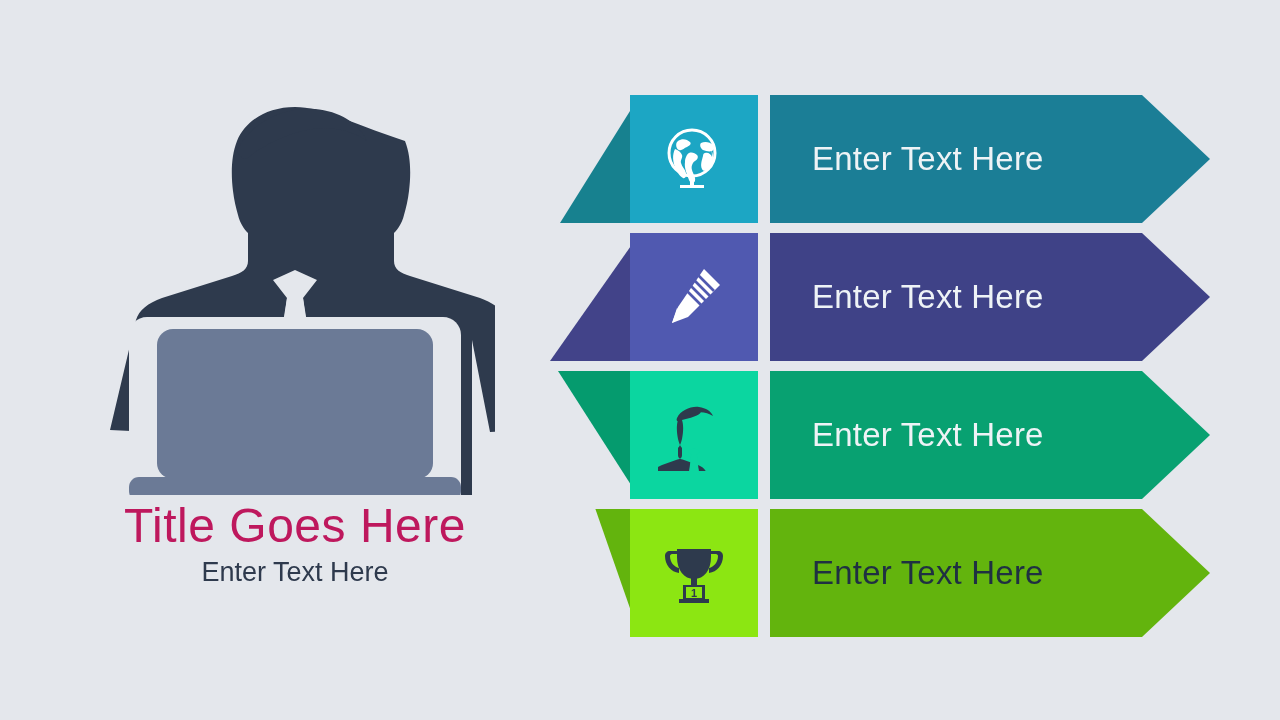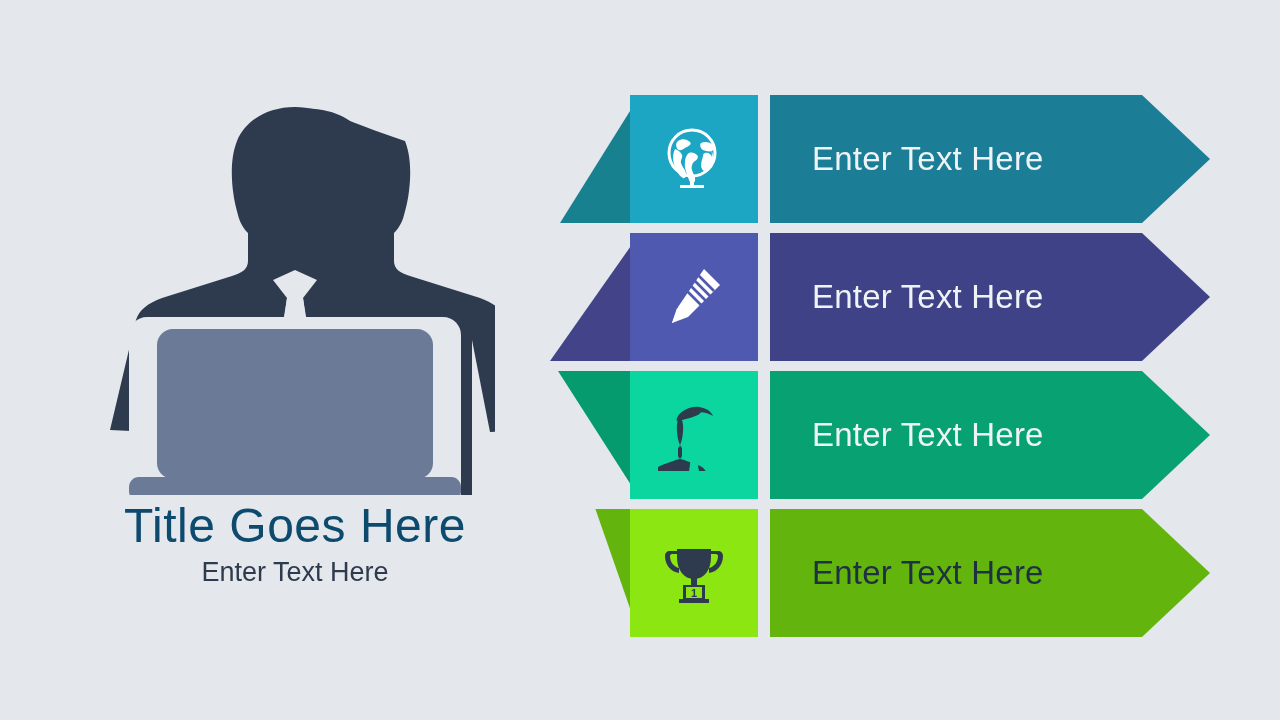--- a/index.html
+++ b/index.html
@@ -35,21 +35,21 @@
     width: 400px;
     height: 400px;
   }
   #persona-title {
     position: absolute;
     left: 0;
     top: 405px;
     width: 400px;
     text-align: center;
     font-size: 48px;
-    color: #0c4a6e;
+    color: #be185d;
     letter-spacing: 0.5px;
     line-height: 1.1;
     white-space: nowrap;
   }
   #persona-subtitle {
     position: absolute;
     left: 0;
     top: 462px;
     width: 400px;
     text-align: center;

